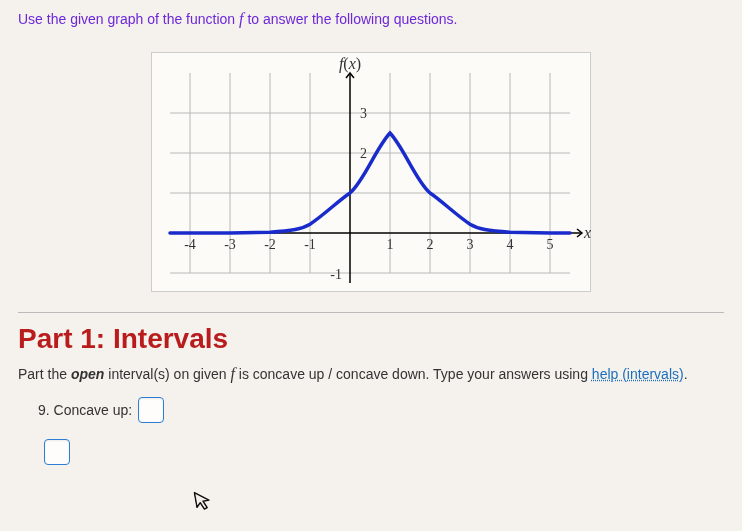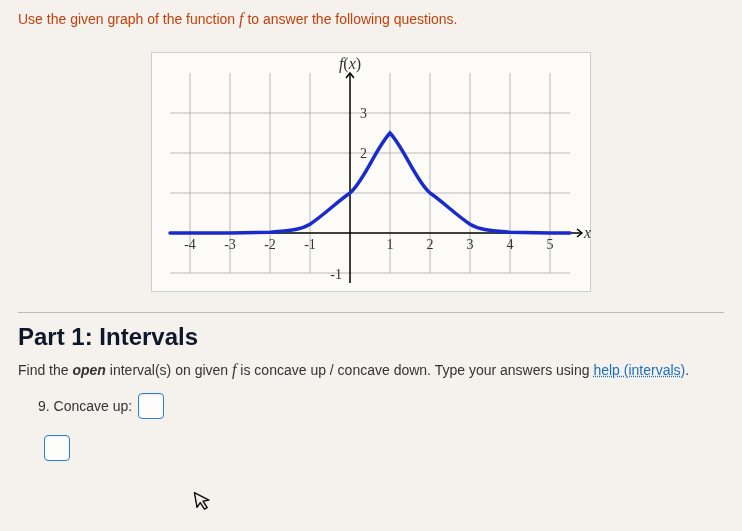--- a/index.html
+++ b/index.html
@@ -13,21 +13,21 @@
       width: 742px;
       height: 531px;
       position: relative;
       overflow: hidden;
     }
     .container {
       padding: 10px 18px;
     }
     .instructions {
       font-size: 14px;
-      color: #c2410c;
+      color: #6d28d9;
       margin-bottom: 24px;
     }
     .func-f {
       font-style: italic;
       font-family: 'Times New Roman', serif;
       font-size: 16px;
     }
     .graph-box {
       width: 440px;
       height: 240px;
@@ -35,23 +35,23 @@
       background: #fcfbf8;
       border: 1px solid #ccc;
       position: relative;
     }
     .divider {
       border: none;
       border-top: 1px solid #bbb;
       margin: 20px 0 10px 0;
     }
     .part-heading {
-      font-size: 24px;
+      font-size: 28px;
       font-weight: bold;
-      color: #0f172a;
+      color: #b91c1c;
       margin-bottom: 10px;
     }
     .part-instructions {
       font-size: 14px;
       color: #333;
       margin-bottom: 14px;
     }
     .open-em {
       font-style: italic;
       font-weight: bold;
@@ -184,21 +184,21 @@
       <text class="axis-title" x="198" y="16" text-anchor="middle"><tspan class="italic">f</tspan>(<tspan class="italic">x</tspan>)</text>
       <text class="axis-title italic" x="432" y="185" text-anchor="start">x</text>
     </svg>
   </div>
 
   <hr class="divider">
 
   <h2 class="part-heading">Part 1: Intervals</h2>
 
   <p class="part-instructions">
-    <span>Find the </span><span class="open-em">open</span><span> interval(s) on given </span><span class="func-f">f</span><span> is concave up / concave down. Type your answers using </span><a class="help-link">help (intervals)</a><span>.</span>
+    <span>Part the </span><span class="open-em">open</span><span> interval(s) on given </span><span class="func-f">f</span><span> is concave up / concave down. Type your answers using </span><a class="help-link">help (intervals)</a><span>.</span>
   </p>
 
   <div class="answer-row">
     <span>9. Concave up:</span>
     <input type="text" class="answer-input" value="" style="">
   </div>
 
   <div class="answer-row">
     <input type="text" class="answer-input" value="" style="">
   </div>

